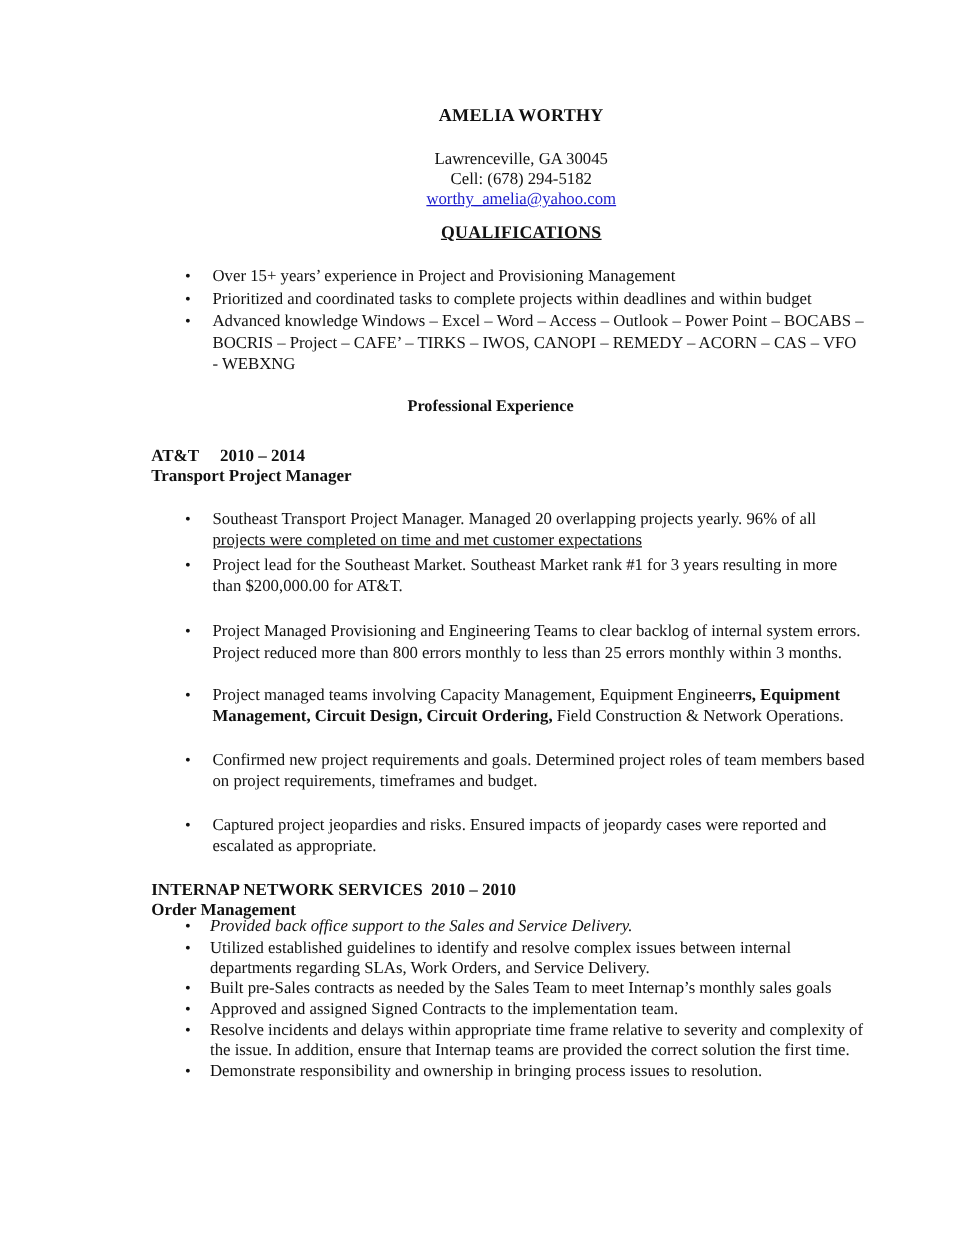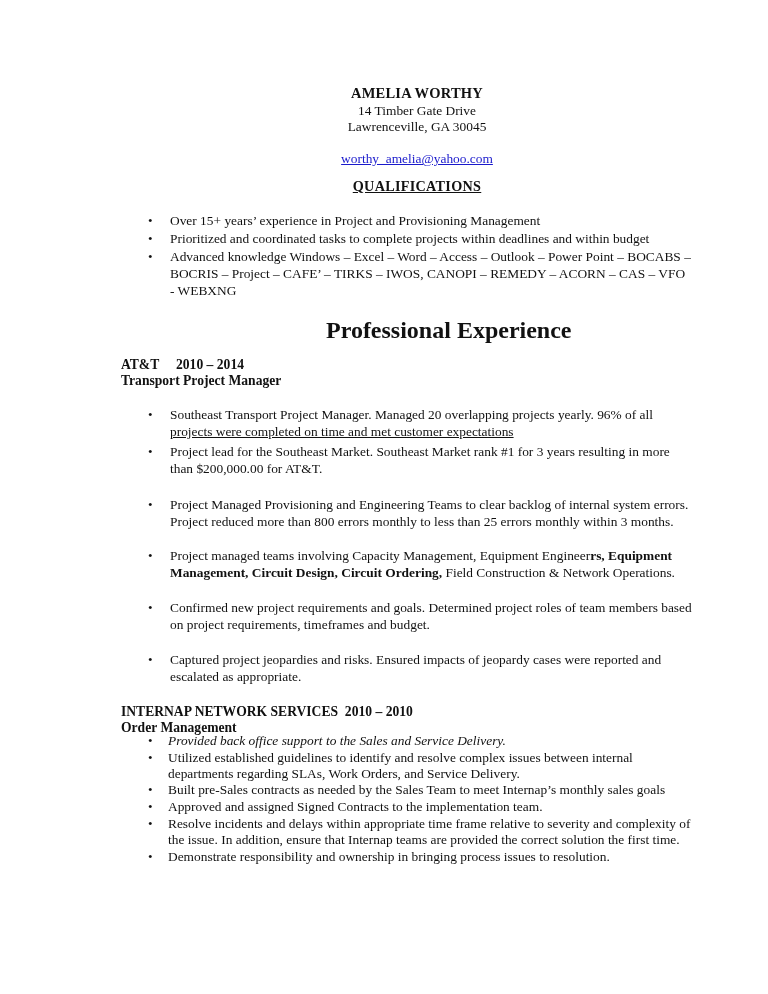--- a/index.html
+++ b/index.html
@@ -39,21 +39,21 @@
       text-decoration: underline;
     }
     .section-qual {
       font-weight: bold;
       text-decoration: underline;
       font-size: 14.2px;
       letter-spacing: 0.3px;
     }
     .section-pro {
       font-weight: bold;
-      font-size: 24px;
+      font-size: 13px;
     }
     .bold { font-weight: bold; }
     .bullet {
       position: absolute;
       font-size: 13px;
       line-height: 16px;
     }
     .line {
       position: absolute;
       white-space: nowrap;
@@ -66,22 +66,22 @@
       line-height: 17px;
       font-size: 13.6px;
     }
   </style>
 </head>
 <body>
 
 <div class="page">
 
   <div class="center-block name" style="top:85px;">AMELIA WORTHY</div>
-  <div class="center-block contact-line" style="top:103px;">14 Timber Gate Drive</div>
   <div class="center-block contact-line" style="top:119px;">Lawrenceville, GA 30045</div>
+  <div class="center-block contact-line" style="top:135px;">Cell: (678) 294-5182</div>
   <div class="center-block section-qual" style="top:178px;">QUALIFICATIONS</div>
 
   <div class="center-block contact-line" style="top:151px;">
     <span class="email">worthy_amelia@yahoo.com</span>
   </div>
 
   <div>
     <div>
       <span class="bullet" style="left:116px; top:213px;">•</span>
       <span class="line" style="left:138px; top:213px;">Over 15+ years’ experience in Project and Provisioning Management</span>

